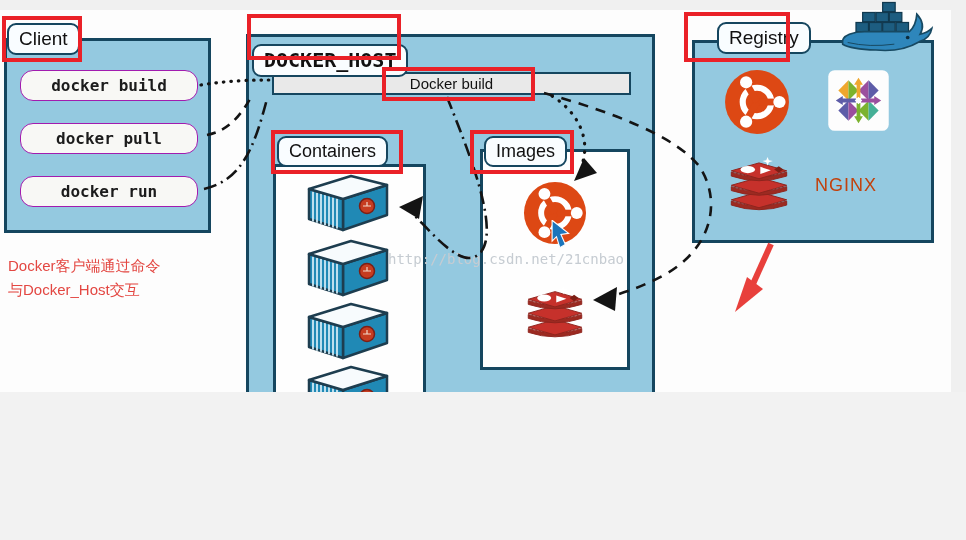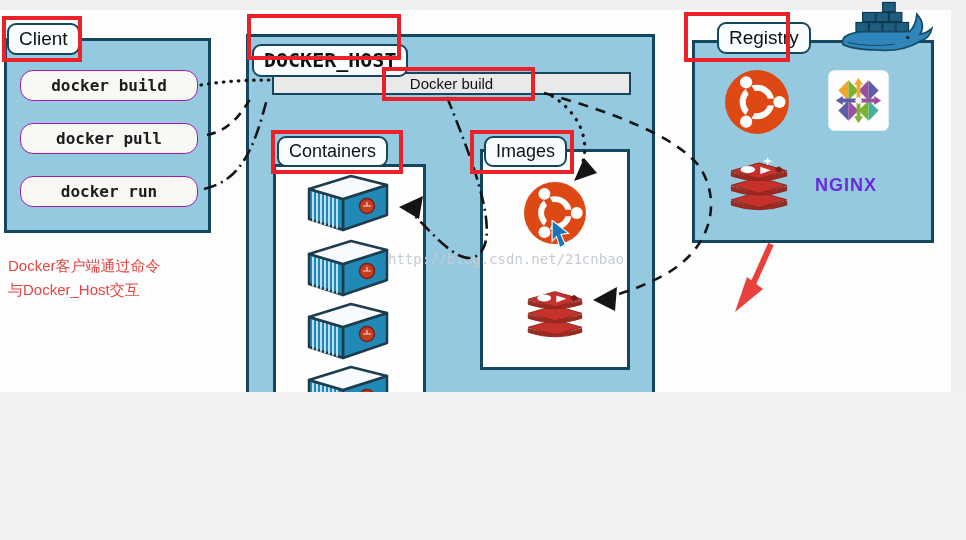--- a/index.html
+++ b/index.html
@@ -15,22 +15,22 @@
        border-radius:13px;font-family:"DejaVu Sans Mono",monospace;font-weight:600;font-size:16px;
        color:#1c1c1c;display:flex;align-items:center;justify-content:center;z-index:3;}
   .daemon-bar{position:absolute;left:272px;top:72px;width:359px;height:23px;background:#e9e9e9;
        border:2px solid #15465f;box-sizing:border-box;display:flex;align-items:center;justify-content:center;
        font-size:15px;color:#111;z-index:3;}
   .note{position:absolute;color:#e34742;z-index:9;}
   .watermark{position:absolute;left:388px;top:251px;font-family:"DejaVu Sans Mono",monospace;
        font-size:14px;color:#c6ccd2;z-index:7;white-space:nowrap;}
   .logo{position:absolute;z-index:3;}
   svg.overlay{position:absolute;left:0;top:0;z-index:8;pointer-events:none;}
-  .nginx-text{position:absolute;left:815px;top:175px;width:86px;font-size:18px;font-weight:700;
-       color:#6d28d9;letter-spacing:1px;z-index:3;}
+  .nginx-text{position:absolute;left:815px;top:175px;width:86px;font-size:18px;font-weight:400;
+       color:#c2410c;letter-spacing:1px;z-index:3;}
   .footer-clip{position:absolute;left:128px;top:527px;width:380px;height:13px;overflow:hidden;
        font-size:20px;font-weight:bold;color:#4a4a4a;z-index:2;}
 </style>
 </head>
 <body>
 
 <div id="app">
   <div class="white-panel"></div>
 
   <svg width="0" height="0" style="position:absolute">

